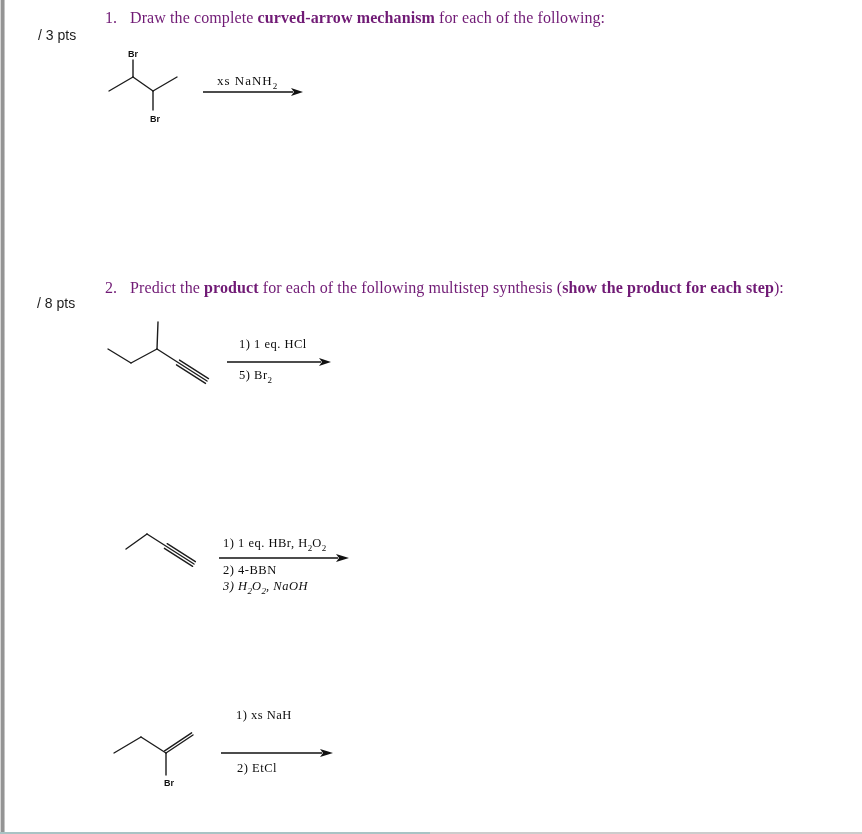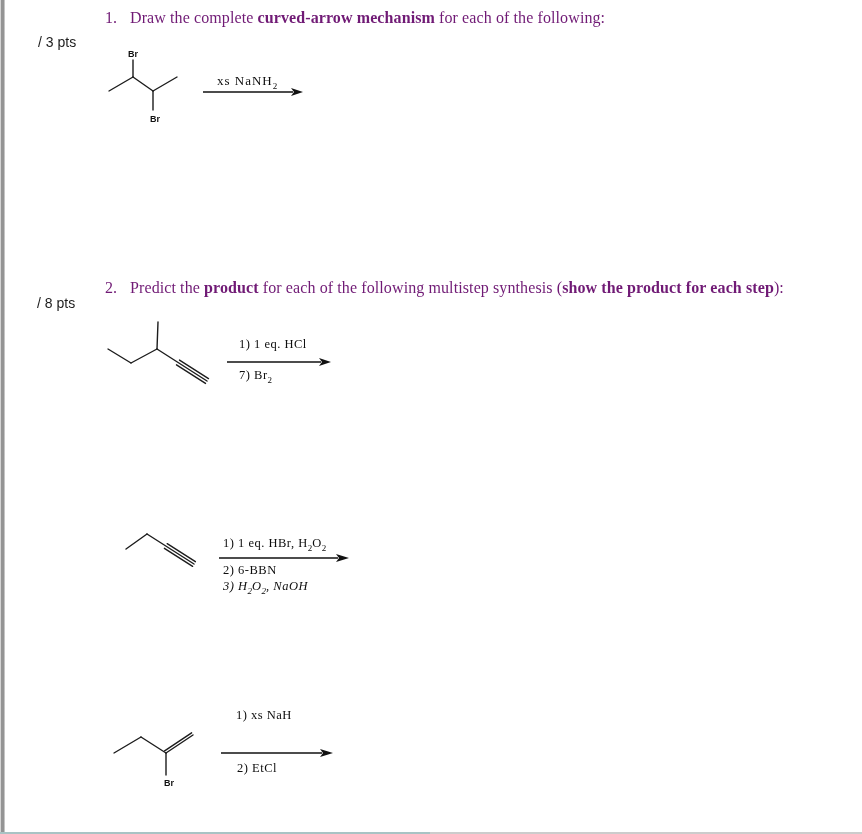--- a/index.html
+++ b/index.html
@@ -38,21 +38,21 @@
 </style>
 </head>
 <body>
 
 <div class="abs page-edge"></div>
 <div class="abs page-bottom"></div>
 
 <div class="abs qtext" style="left:105px;top:9px;">
   <span class="qnum">1.</span><span>Draw the complete </span><span class="b">curved-arrow mechanism</span><span> for each of the following:</span>
 </div>
-<div class="abs pts" style="left:38px;top:34px;text-align:center;">/ 3 pts</div>
+<div class="abs pts" style="left:38px;top:27px;text-align:center;">/ 3 pts</div>
 
 <svg class="abs" style="left:100px;top:44px;" width="95" height="85" viewBox="0 0 95 85">
   <text class="atomfont" x="33" y="13" text-anchor="middle">Br</text>
   <line class="bond" x1="33" y1="16" x2="33" y2="33"></line>
   <line class="bond" x1="33" y1="33" x2="9" y2="47"></line>
   <line class="bond" x1="33" y1="33" x2="53" y2="47"></line>
   <line class="bond" x1="53" y1="47" x2="77" y2="33"></line>
   <line class="bond" x1="53" y1="47" x2="53" y2="66"></line>
   <text class="atomfont" x="55" y="78" text-anchor="middle">Br</text>
 </svg>
@@ -78,38 +78,38 @@
   <line class="bond" x1="79.5" y1="45.1" x2="108.5" y2="63.6"></line>
   <line class="bond" x1="76.5" y1="49.8" x2="105.5" y2="68.4"></line>
 </svg>
 
 <div class="abs rlabel" style="left:239px;top:337px;">1) 1 eq. HCl</div>
 <svg class="abs" style="left:227px;top:356px;" width="104" height="12" viewBox="0 0 104 12">
   <line class="aline" x1="0" y1="6" x2="94" y2="6"></line>
   <polygon class="ahead" points="92,2 104,6 92,10 95,6"></polygon>
 </svg>
 <div class="abs rlabel" style="left:239px;top:368px;">
-  <span>7) Br</span><sub>2</sub>
+  <span>5) Br</span><sub>2</sub>
 </div>
 
 <svg class="abs" style="left:118px;top:528px;" width="90" height="52" viewBox="0 0 90 52">
   <line class="bond" x1="8" y1="21" x2="29" y2="6"></line>
   <line class="bond" x1="29" y1="6" x2="76" y2="36"></line>
   <line class="bond" x1="49.2" y1="15.7" x2="77.4" y2="33.7"></line>
   <line class="bond" x1="46.4" y1="20.3" x2="74.6" y2="38.3"></line>
 </svg>
 
 <div class="abs rlabel" style="left:223px;top:536px;">
   <span>1) 1 eq. HBr, H</span><sub>2</sub><span>O</span><sub>2</sub>
 </div>
 <svg class="abs" style="left:219px;top:552px;" width="130" height="12" viewBox="0 0 130 12">
   <line class="aline" x1="0" y1="6" x2="119" y2="6"></line>
   <polygon class="ahead" points="117,2 130,6 117,10 120,6"></polygon>
 </svg>
-<div class="abs rlabel" style="left:223px;top:563px;">2) 6-BBN</div>
+<div class="abs rlabel" style="left:223px;top:563px;">2) 4-BBN</div>
 <div class="abs rlabel" style="left:223px;top:579px;font-style:italic;">
   <span>3) H</span><sub>2</sub><span>O</span><sub>2</sub><span>, NaOH</span>
 </div>
 
 <svg class="abs" style="left:106px;top:728px;" width="100" height="64" viewBox="0 0 100 64">
   <line class="bond" x1="8" y1="25" x2="35" y2="9"></line>
   <line class="bond" x1="35" y1="9" x2="60" y2="25"></line>
   <line class="bond" x1="60" y1="25" x2="87" y2="7"></line>
   <line class="bond" x1="58.6" y1="22.8" x2="85.6" y2="4.8"></line>
   <line class="bond" x1="60" y1="25" x2="60" y2="47"></line>

